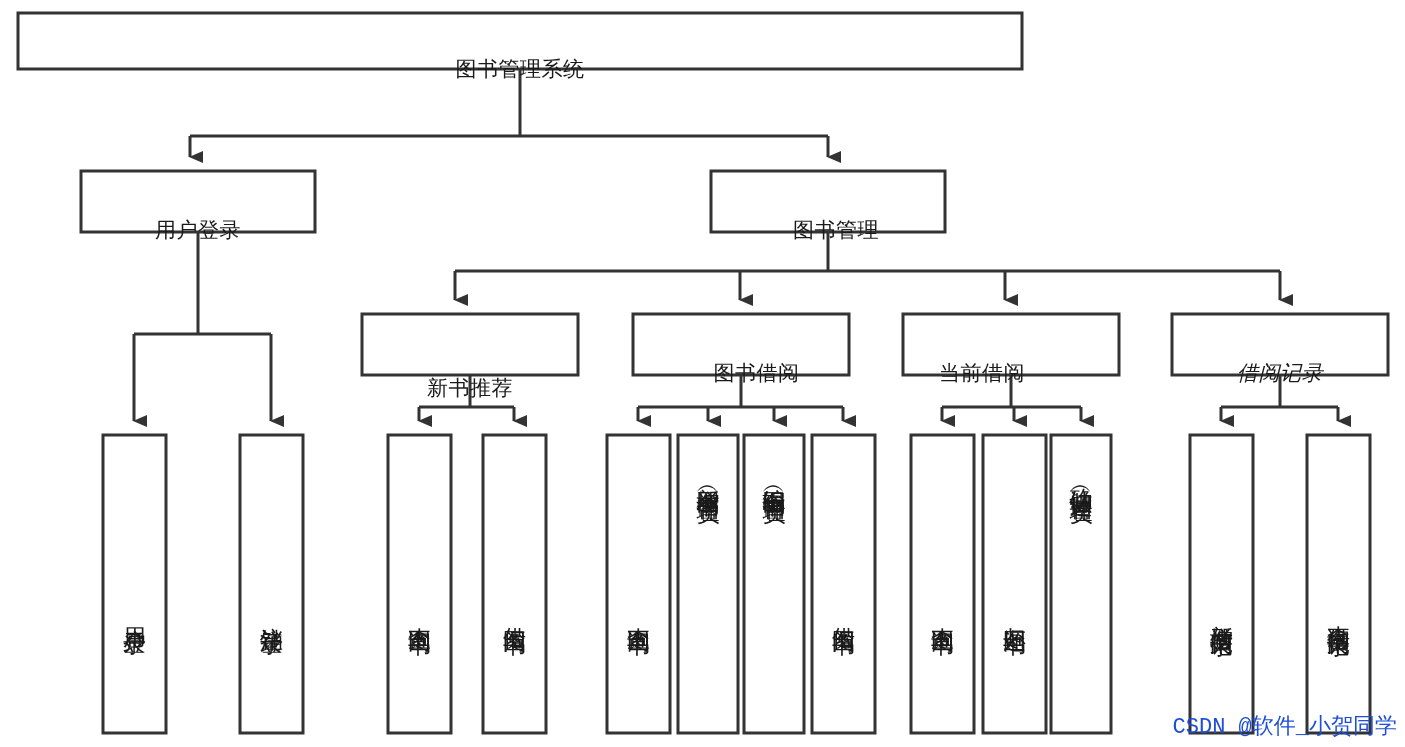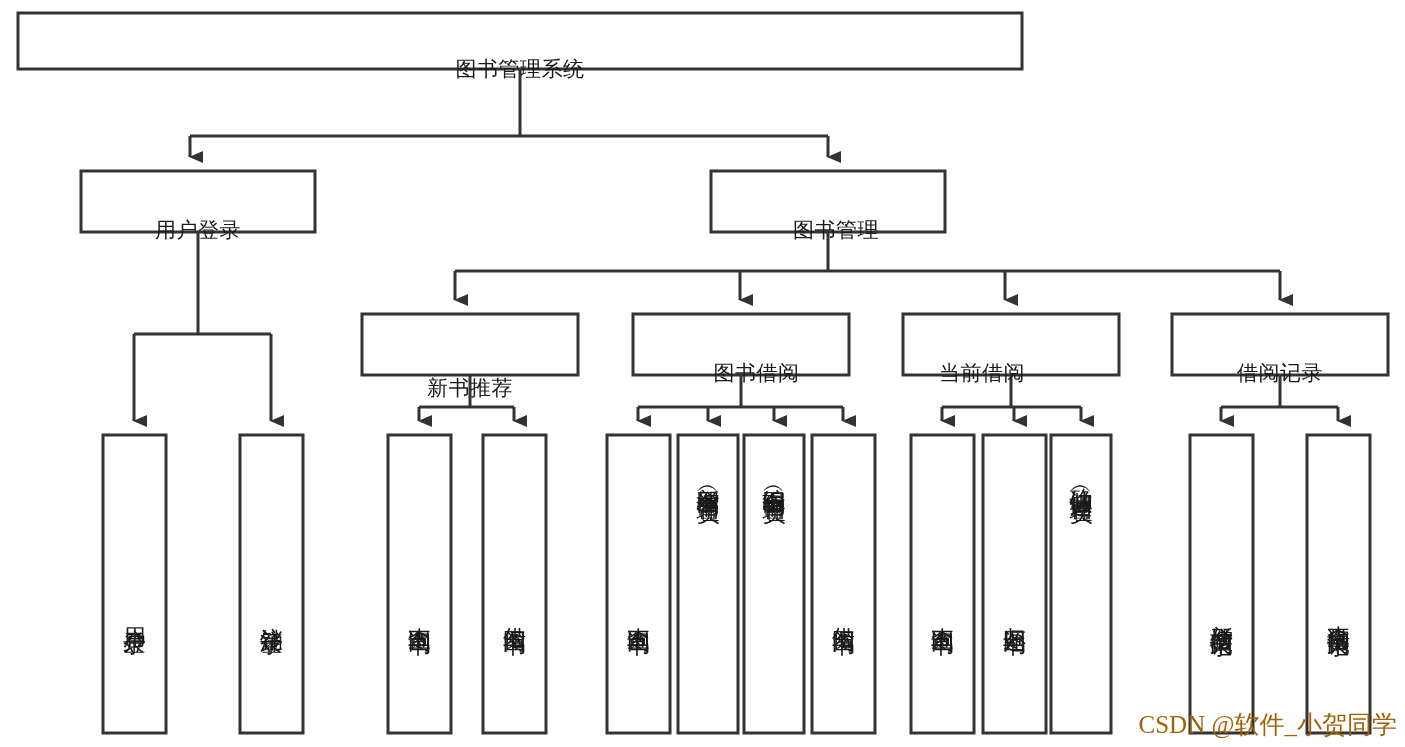--- a/index.html
+++ b/index.html
@@ -64,23 +64,23 @@
     white-space: nowrap;
   }
   .node-label.vertical.top-aligned {
     justify-content: flex-start;
     padding-top: 6px;
   }
   .watermark {
     position: absolute;
     right: 8px;
     bottom: 6px;
-    font-size: 25px;
-    color: #a16207;
-    font-family: Liberation Serif, serif;
+    font-size: 22px;
+    color: #1d4ed8;
+    font-family: Liberation Mono, monospace;
     white-space: nowrap;
   }
 </style>
 </head>
 <body>
 
 <div id="canvas">
 
   <svg class="diagram" viewBox="0 0 1405 747">
     <defs>
@@ -168,21 +168,21 @@
   <div class="node-label horizontal" style="left:81px; top:171px; width:234px; height:61px;">用户登录</div>
 
   <div class="node-label horizontal" style="left:711px; top:171px; width:234px; height:61px;padding-left:16px;">图书管理</div>
 
   <div class="node-label horizontal" style="left:362px; top:329px; width:216px; height:61px;">新书推荐</div>
 
   <div class="node-label horizontal" style="left:633px; top:314px; width:247px; height:61px;">图书借阅</div>
 
   <div class="node-label horizontal" style="left:874px; top:314px; width:216px; height:61px;">当前借阅</div>
 
-  <div class="node-label horizontal" style="left:1172px; top:314px; width:216px; height:61px;">借阅记录</div>
+  <div class="node-label horizontal" style="left:1172px; top:314px; width:216px; height:61px;font-style:italic;">借阅记录</div>
 
   <div class="node-label vertical" style="left:103px; top:435px; width:63px; height:298px;">用户登录</div>
 
   <div class="node-label vertical" style="left:240px; top:435px; width:63px; height:298px;">注销登录</div>
 
   <div class="node-label vertical" style="left:388px; top:435px; width:63px; height:298px;">查询图书</div>
 
   <div class="node-label vertical" style="left:483px; top:435px; width:63px; height:298px;">借阅图书</div>
 
   <div class="node-label vertical" style="left:607px; top:435px; width:63px; height:298px;">查询图书</div>

